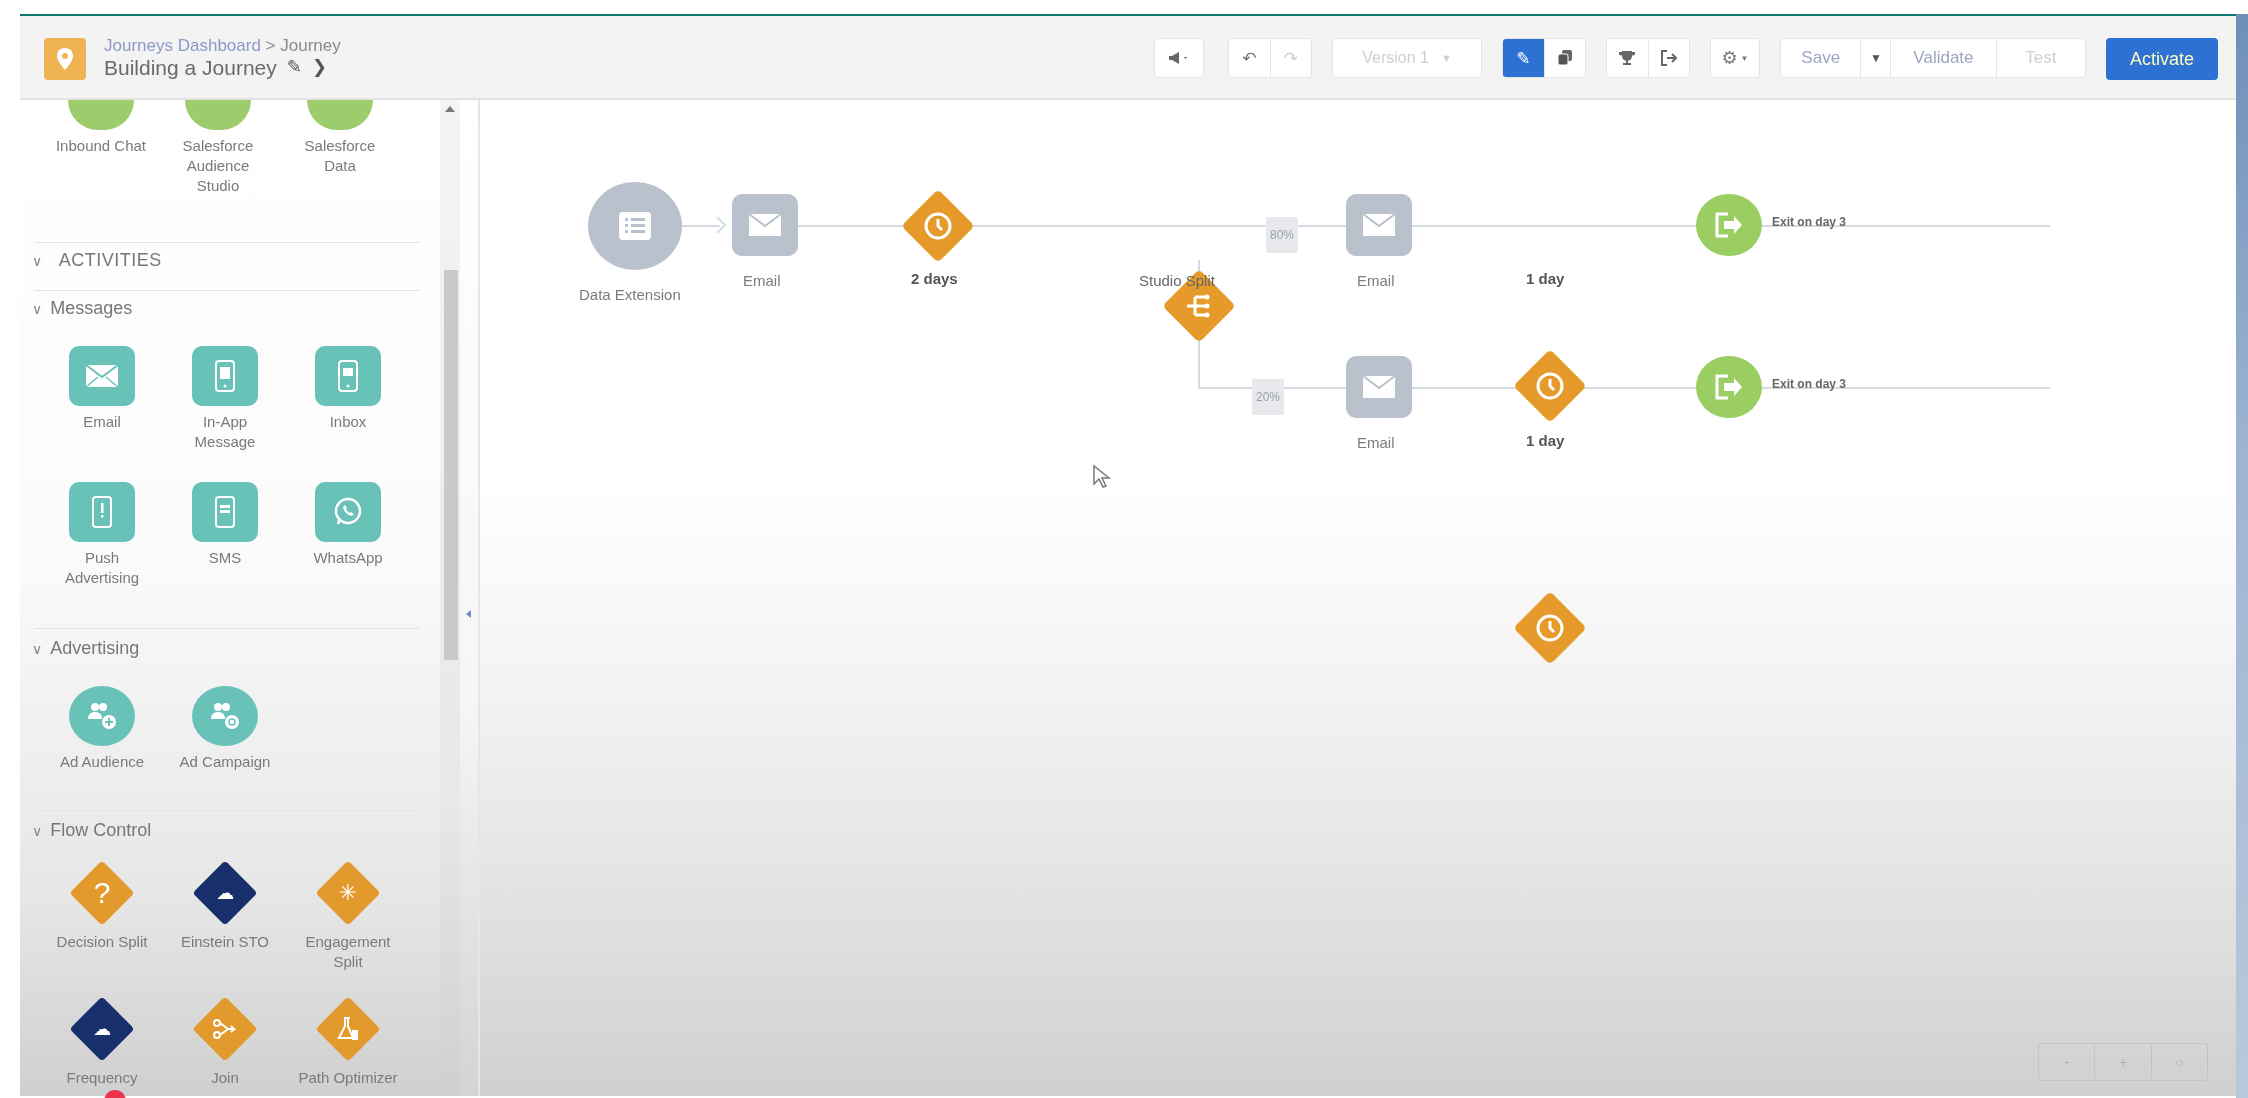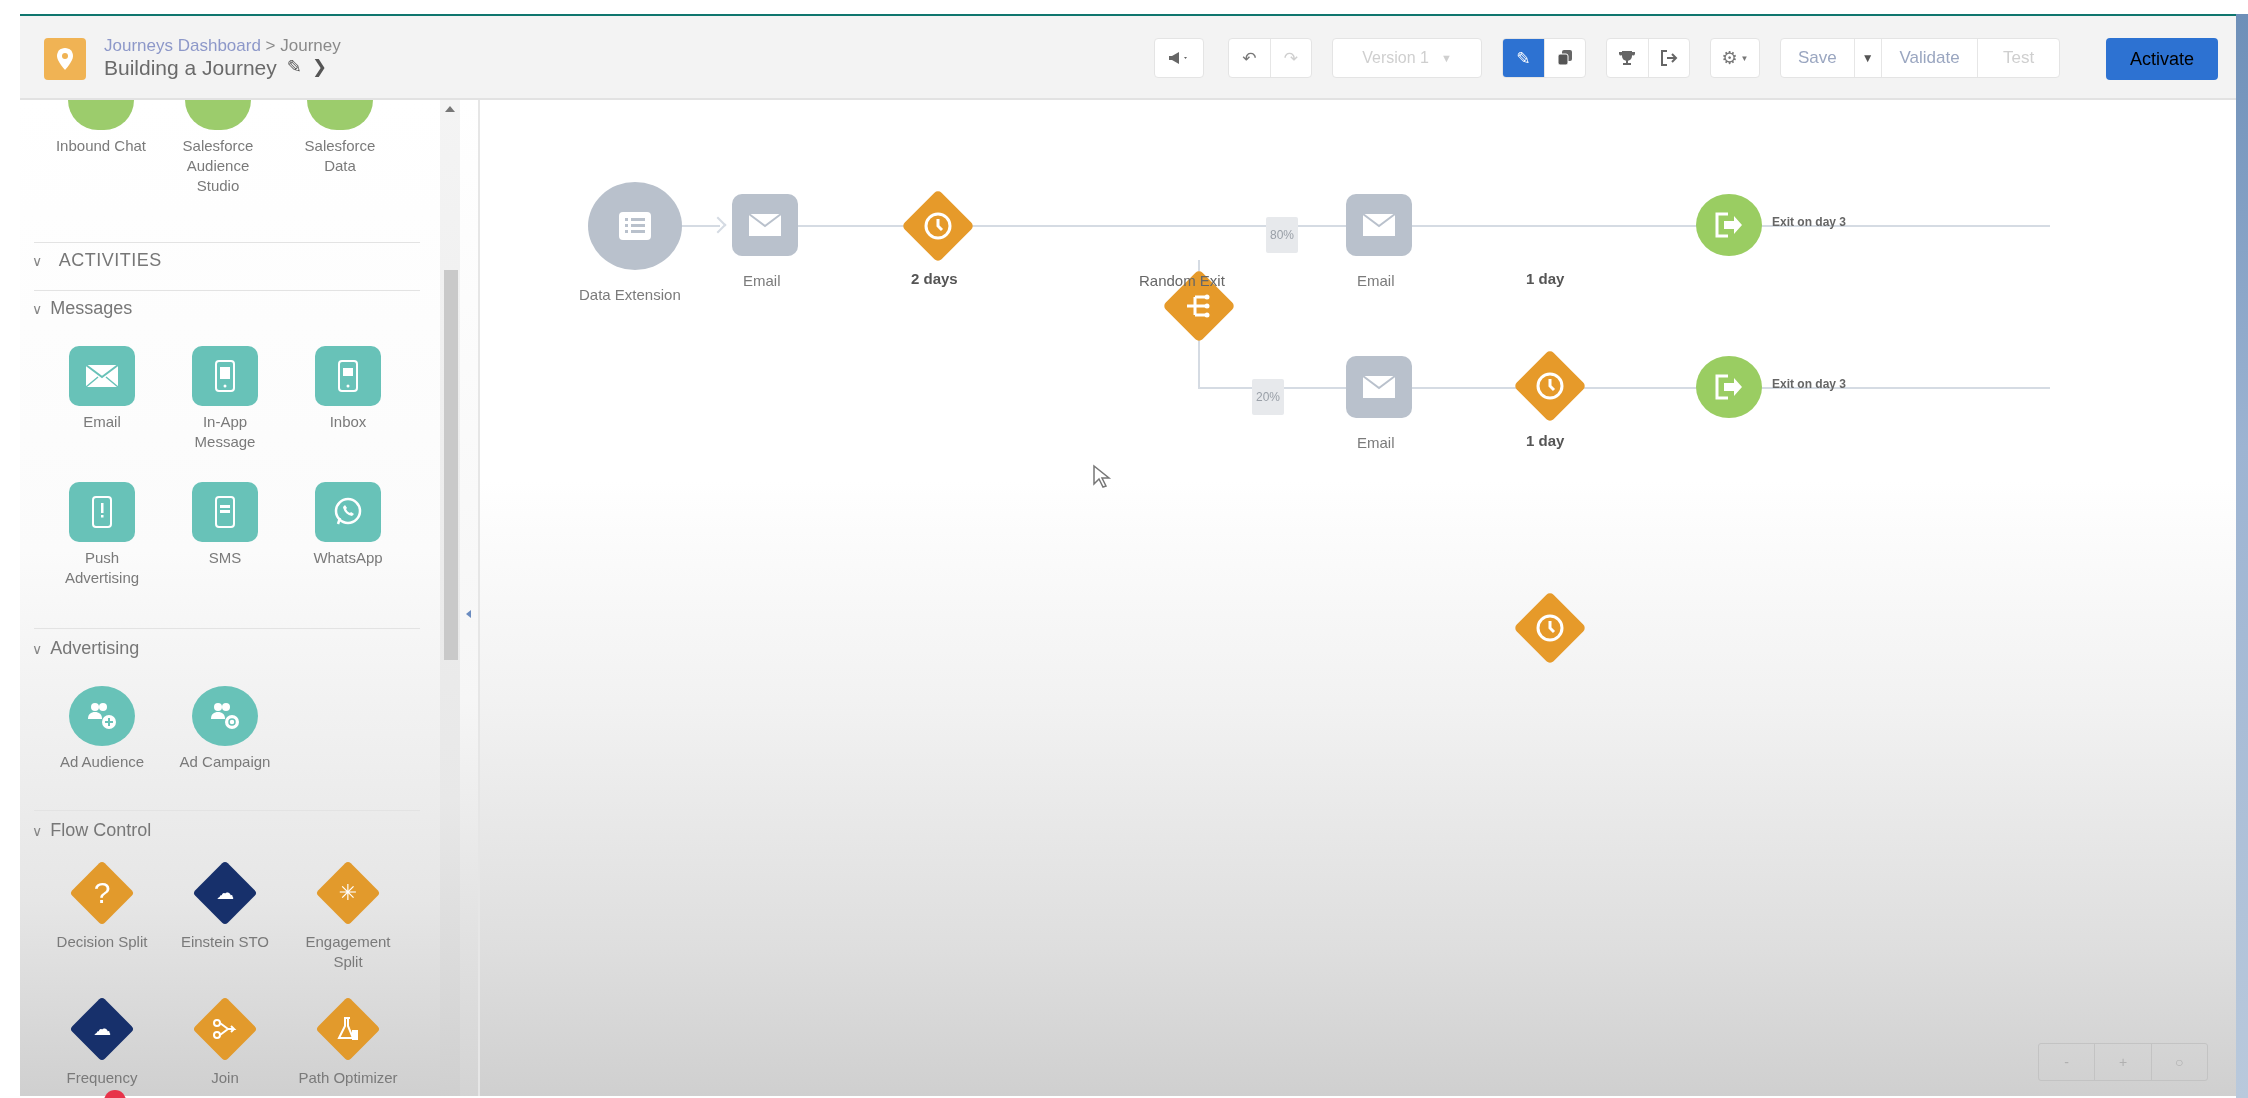--- a/index.html
+++ b/index.html
@@ -45,21 +45,21 @@
   .tb-btn {
     display:flex; align-items:center; justify-content:center;
     color:#777; font-size:17px; box-sizing:border-box;
   }
   .tb-btn + .tb-btn { border-left:1px solid #e6e6e6; }
   .tb-btn.active { background:#2d72d2; color:#fff; border-radius:3px 0 0 3px; }
   .tb-btn.disabled { color:#cfcfcf; }
   .tb-btn.muted { color:#9aa6c0; }
   .activate {
     position:absolute; left:2086px; top:22px; width:112px; height:42px;
-    background:#2d72d2; border-radius:4px; color:#000000; font-size:18px;
+    background:#2d72d2; border-radius:4px; color:#fef9c3; font-size:18px;
     display:flex; align-items:center; justify-content:center;
   }
   
   .sidebar {
     position:absolute; left:0; top:84px; width:420px; height:1000px;
     background:linear-gradient(180deg,#ffffff 0%,#fbfbfb 45%,#e6e6e6 80%,#cfcfcf 100%);
     overflow:hidden;
   }
   .sidebar-scroll {
     position:absolute; left:420px; top:84px; width:20px; height:1000px;
@@ -230,21 +230,21 @@
             <path d="M7 9h9M12 5l4 4-4 4" stroke="#666" stroke-width="2" fill="none"></path>
           </svg>
       </div>
     </div>
     <div class="tb-group" style="left:1690px;width:50px;">
       <div class="tb-btn" style="width:50px;gap:3px;">
         <span style="font-size:18px;">⚙</span>
           <span style="font-size:8px;">▼</span>
       </div>
     </div>
-    <div class="tb-group" style="left:1760px;width:280px;">
+    <div class="tb-group" style="left:1760px;width:306px;">
       <div class="tb-btn muted" style="width:80px;">Save</div>
       <div class="tb-btn" style="width:30px;font-size:12px;color:#555;">
         <span>▼</span>
       </div>
       <div class="tb-btn muted" style="width:106px;">Validate</div>
       <div class="tb-btn disabled" style="width:90px;">Test</div>
     </div>
     <div class="activate">Activate</div>
   </div>
 
@@ -485,21 +485,21 @@
       <div class="d"></div>
       <div class="g">
         <svg width="28" height="28" viewBox="0 0 28 28">
             <path d="M2 14h8M10 5v18M10 5h10M10 14h10M10 23h10" stroke="#fff" stroke-width="3" fill="none"></path>
             <circle cx="22" cy="5" r="2.5" fill="#fff"></circle>
             <circle cx="22" cy="14" r="2.5" fill="#fff"></circle>
             <circle cx="22" cy="23" r="2.5" fill="#fff"></circle>
           </svg>
       </div>
     </div>
-    <div class="node-label" style="left:659px;top:172px;color:#666;">Random Exit</div>
+    <div class="node-label" style="left:659px;top:172px;color:#666;">Studio Split</div>
 
     <div class="node" style="left:866px;top:94px;">
       <div class="n-sq-grey">
         <svg width="34" height="24" viewBox="0 0 34 24">
             <rect x="1" y="1" width="32" height="22" fill="#fff"></rect>
             <path d="M1 1l16 12L33 1" stroke="#b9c1cc" stroke-width="2" fill="none"></path>
           </svg>
       </div>
     </div>
     <div class="node-label" style="left:877px;top:172px;">Email</div>

